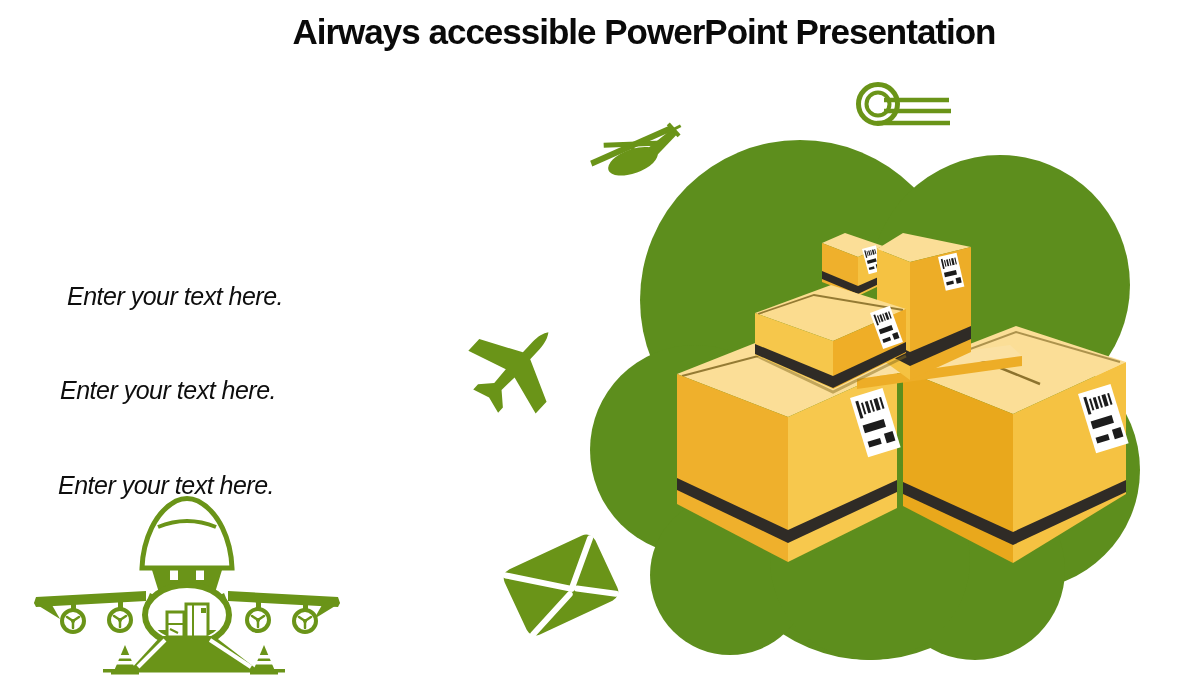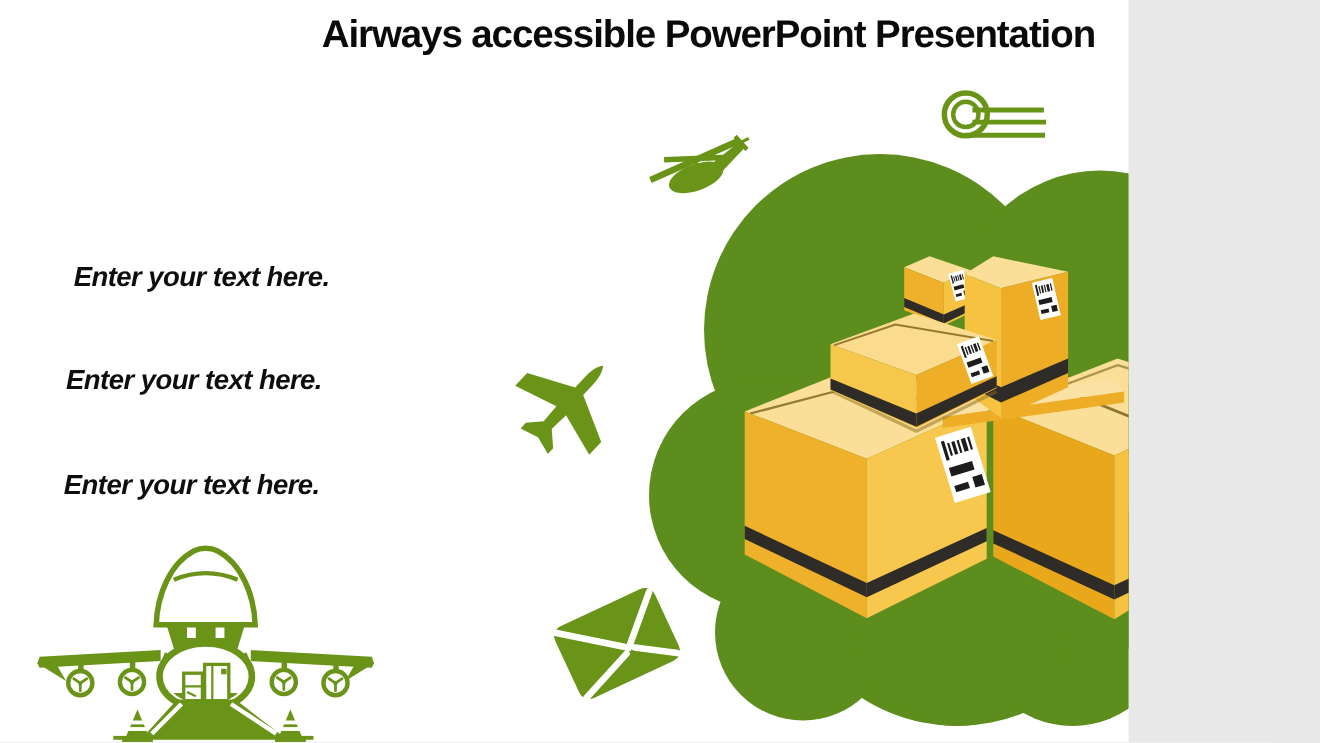--- a/index.html
+++ b/index.html
@@ -1,27 +1,27 @@
 <!DOCTYPE html>
 <html><head>
 <meta charset="utf-8">
 <style>
   html,body{margin:0;padding:0;background:#e8e8e8;}
   .slide{
-    position:relative;width:1026px;height:675px;background:#ffffff;
+    position:relative;width:1200px;height:675px;background:#ffffff;
     overflow:hidden;font-family:"Liberation Sans",sans-serif;
   }
   .slide-title{
     position:absolute;left:44px;top:12px;width:1200px;text-align:center;
     font-size:35px;font-weight:bold;letter-spacing:-1px;color:#0a0a0a;
     white-space:nowrap;
   }
   .ph{
-    position:absolute;font-size:25px;font-weight:bold;font-style:italic;
-    letter-spacing:-0.5px;color:#0e0e0e;white-space:nowrap;
+    position:absolute;font-size:25px;font-weight:normal;font-style:italic;
+    letter-spacing:-0.5px;color:#0e0e0e;white-space:nowrap;margin-top:44px;
   }
   .ph1{left:67px;top:238px;}
   .ph2{left:60px;top:332px;}
   .ph3{left:58px;top:427px;}
   svg.art{position:absolute;left:0;top:0;}
 </style>
 </head>
 <body>
 
 <div class="slide">

